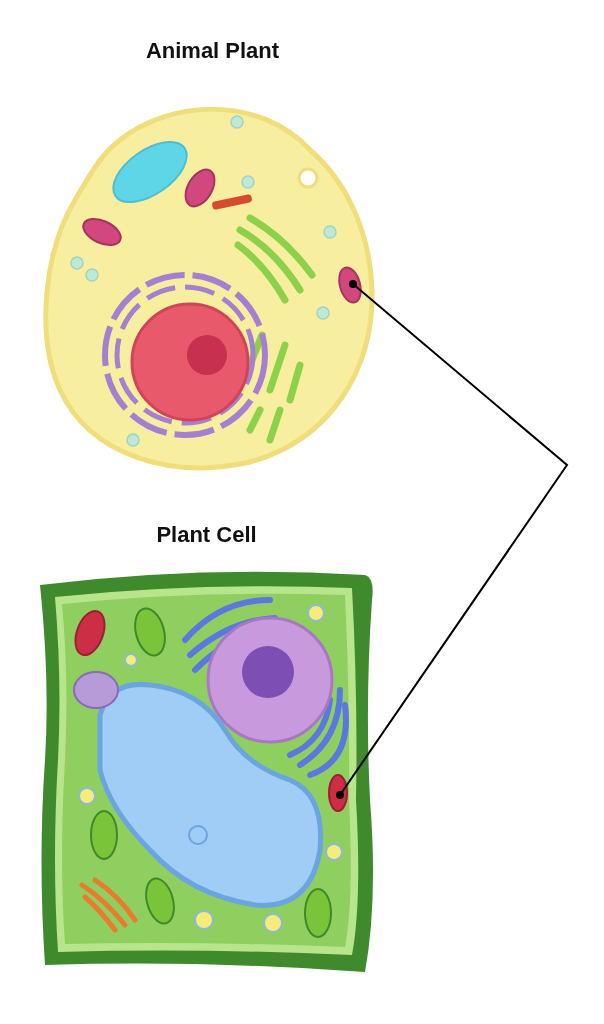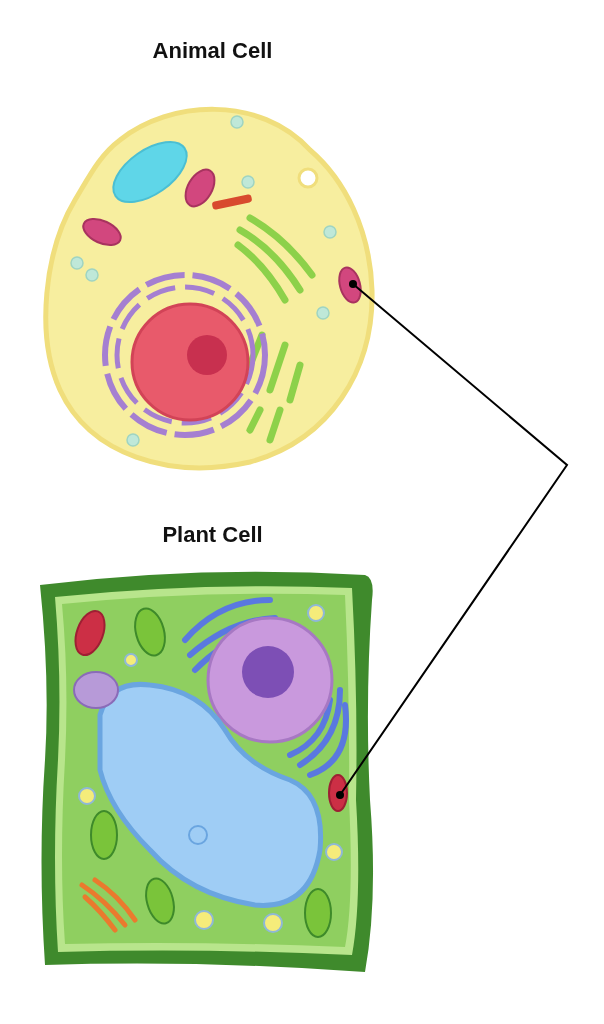--- a/index.html
+++ b/index.html
@@ -1,25 +1,25 @@
 <!DOCTYPE html>
 <html><head>
 <meta charset="utf-8">
 <style>
   html, body { margin:0; padding:0; background:#ffffff; }
   body { width:604px; height:1024px; position:relative; overflow:hidden; font-family:"Liberation Sans", sans-serif; }
   .title { position:absolute; font-weight:bold; font-size:22px; color:#111; text-align:center; }
   #animal-title { left:110px; top:38px; width:205px; }
-  #plant-title { left:125px; top:522px; width:175px; }
+  #plant-title { left:119px; top:522px; width:175px; }
   svg { position:absolute; left:0; top:0; }
 </style>
 </head>
 <body>
 
-<div class="title" id="animal-title">Animal Cell</div>
+<div class="title" id="animal-title">Animal Plant</div>
 <div class="title" id="plant-title">Plant Cell</div>
 
 <svg width="604" height="1024" viewBox="0 0 604 1024">
 
   <g>
     <path d="M120,140 C170,100 260,95 310,150 C345,180 370,230 372,290 C374,370 330,440 250,462 C170,480 90,455 60,390 C35,335 45,250 75,200 C90,175 100,155 120,140 Z" fill="#f7ee9f" stroke="#f0de7c" stroke-width="5"></path>
 
     <circle cx="308" cy="178" r="9" fill="#ffffff" stroke="#f0de7c" stroke-width="3"></circle>
 
     <ellipse cx="150" cy="172" rx="42" ry="22" transform="rotate(-35 150 172)" fill="#5fd6e8" stroke="#4bbfd3" stroke-width="2"></ellipse>

